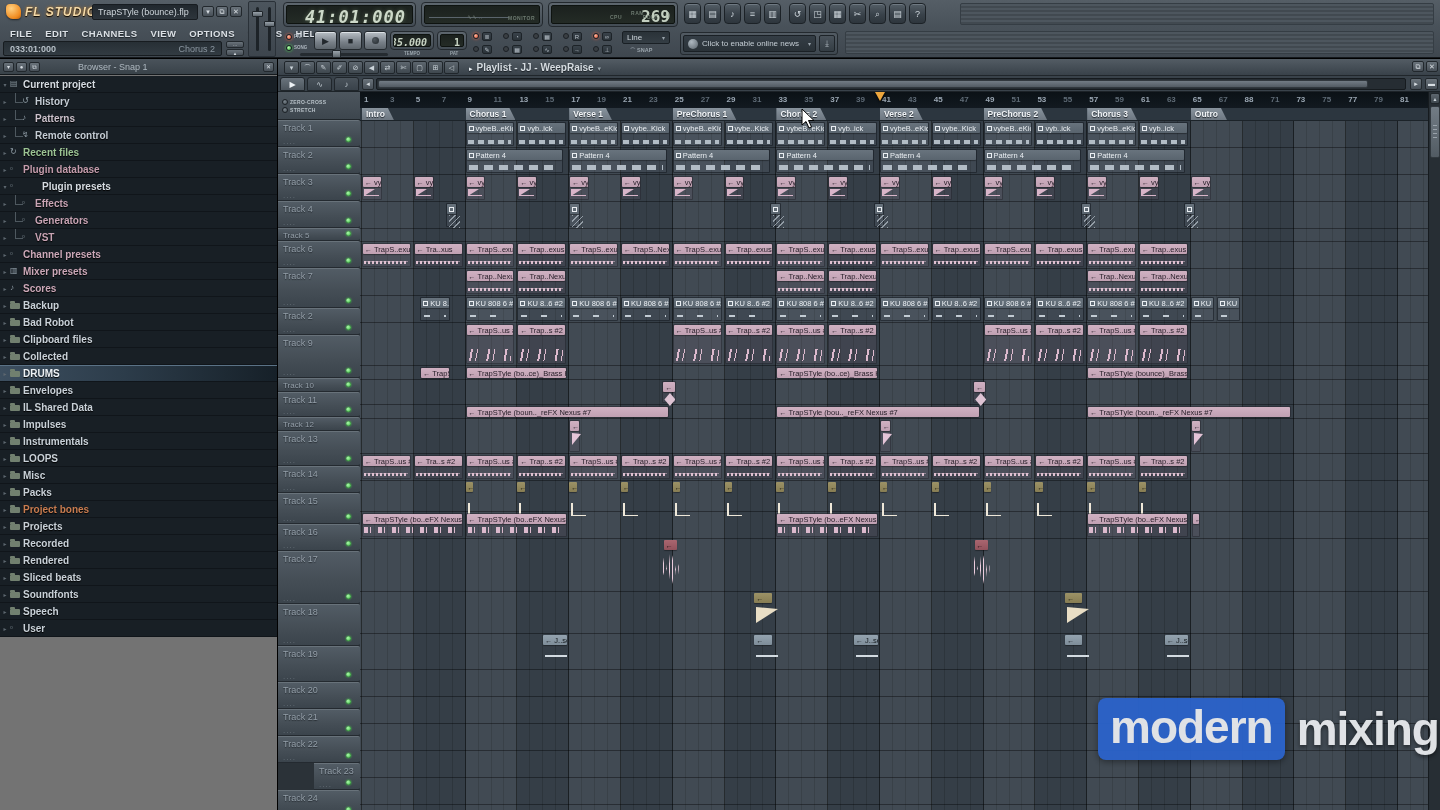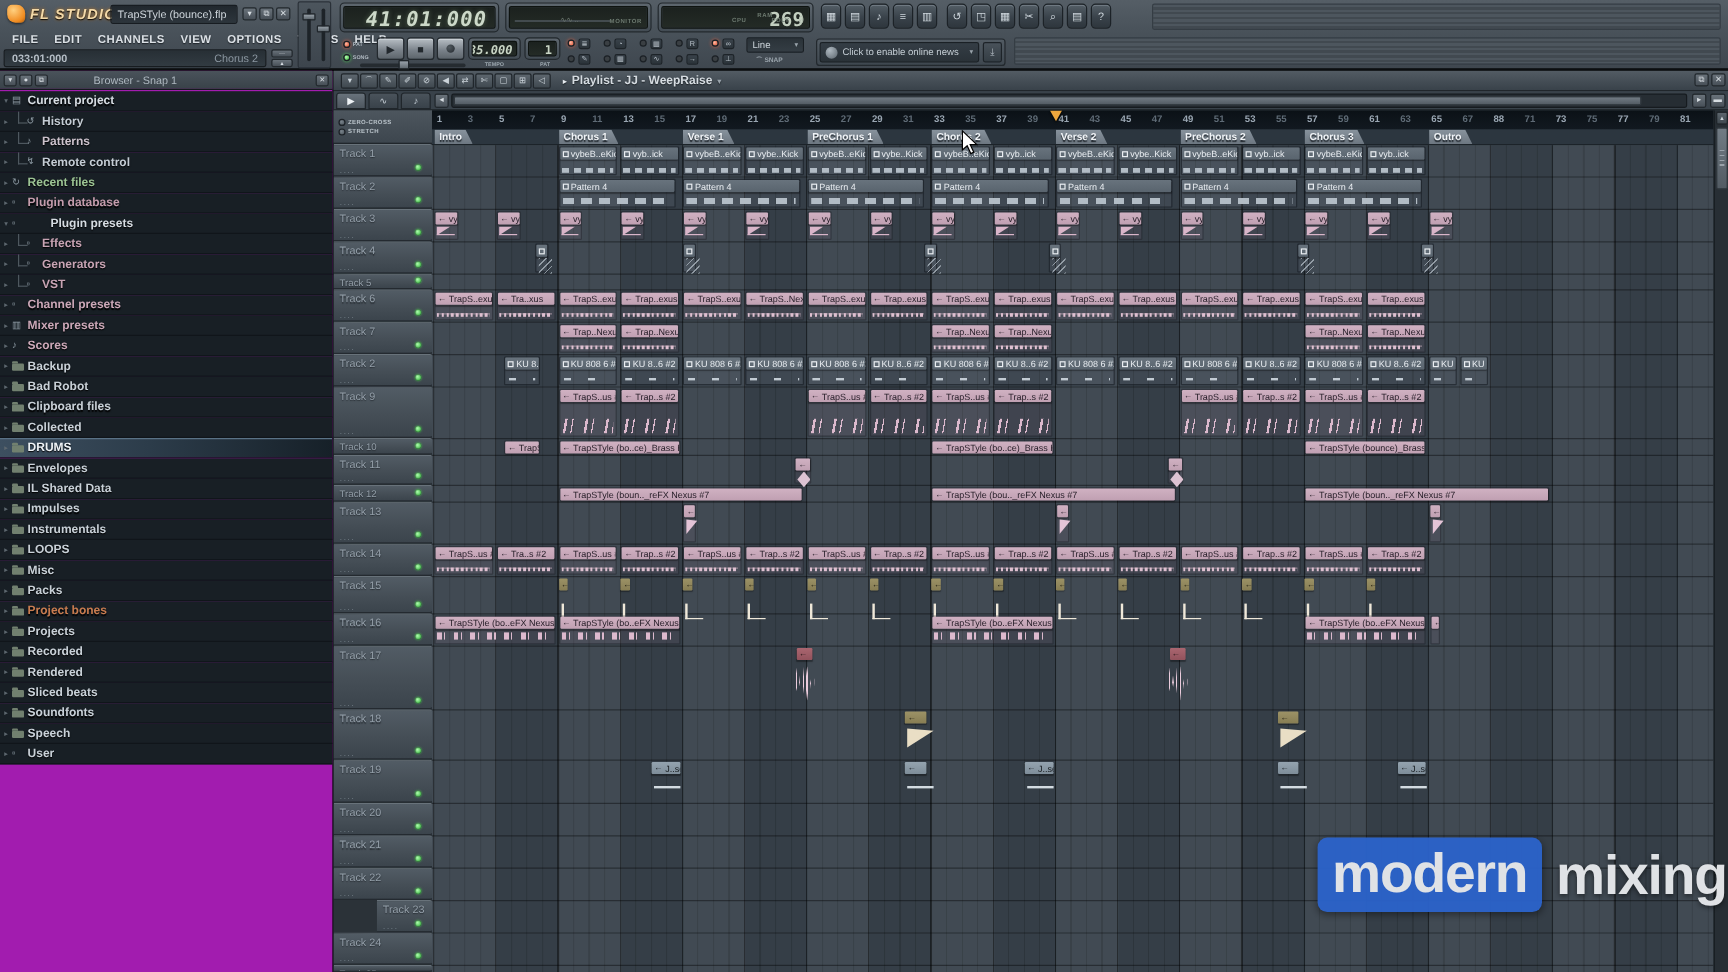--- a/index.html
+++ b/index.html
@@ -84,21 +84,21 @@
     border:1px solid #23292e; border-radius:3px; display:flex; align-items:center; padding:2px; gap:3px; }
   #news-inner { flex:1; height:17px; background:linear-gradient(180deg,#343d45,#2a3238); border:1px solid #1a2025; border-radius:2px;
     display:flex; align-items:center; gap:4px; padding:0 4px; }
   #news-globe { width:10px; height:10px; border-radius:50%; background:radial-gradient(circle at 35% 30%,#aeb8c0,#5a646c); }
   #news-text { flex:1; font-size:8px; color:#c3ccd3; white-space:nowrap; overflow:hidden; }
   #news-dd { font-size:6px; color:#9aa4ac; }
   #news-btn { width:16px; height:17px; background:linear-gradient(180deg,#49525a,#343d44); border:1px solid #1d2328; border-radius:2px;
     color:#b9c2ca; font-size:8px; text-align:center; line-height:16px; }
 
   
-  #browser { position:absolute; left:0; top:59px; width:277px; height:751px; background:#a21caf; }
+  #browser { position:absolute; left:0; top:59px; width:277px; height:751px; background:#737373; }
   #browser-header { position:absolute; left:0; top:0; width:277px; height:16px;
     background:linear-gradient(180deg,#4a535b,#394249); border-bottom:1px solid #14191d; display:flex; align-items:center; padding:0 3px; gap:2px; }
   #browser-header .wbtn { width:11px; height:10px; font-size:6px; line-height:9px; }
   #browser-title { flex:1; text-align:left; margin-left:36px; font-size:9px; color:#aeb8c0; }
   #browser-close { width:11px; height:10px; }
   #browser-list { position:absolute; left:0; top:17px; width:277px; }
   .b-row { position:relative; height:17px; display:flex; align-items:center; background:#181f25; border-bottom:1px solid #10151a; }
   .b-row.sel { background:linear-gradient(90deg,#3d4f60 0%,#2c3c4a 45%,#162028 100%); box-shadow:inset 0 1px 0 #5a7286; }
   .b-arrow { width:10px; text-align:center; font-size:6px; color:#5d676f; flex:0 0 10px; }
   .b-tree { flex:0 0 12px; height:17px; position:relative; }
@@ -711,21 +711,21 @@
           </div>
           <div class="thead" style="height: 13px;">
             <span class="tname" style="font-size: 8px;">Track 5</span>
             <span class="tled"></span>
           </div>
           <div class="thead" style="height: 27px;">
             <span class="tname">Track 6</span>
             <span class="tdots">....</span>
             <span class="tled"></span>
           </div>
-          <div class="thead" style="height: 27px; text-align: right;">
+          <div class="thead" style="height: 40px; text-align: right;">
             <span class="tname">Track 7</span>
             <span class="tdots">....</span>
             <span class="tled"></span>
           </div>
           <div class="thead" style="height: 27px;">
             <span class="tname">Track 2</span>
             <span class="tdots">....</span>
             <span class="tled"></span>
           </div>
           <div class="thead" style="height: 43px;">

